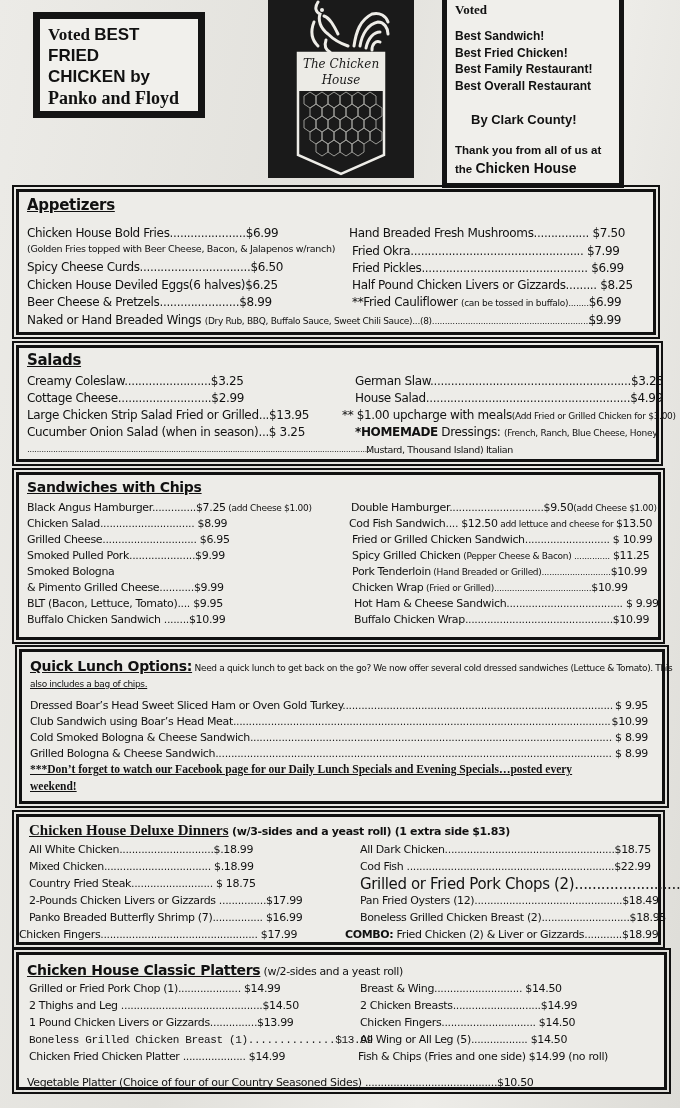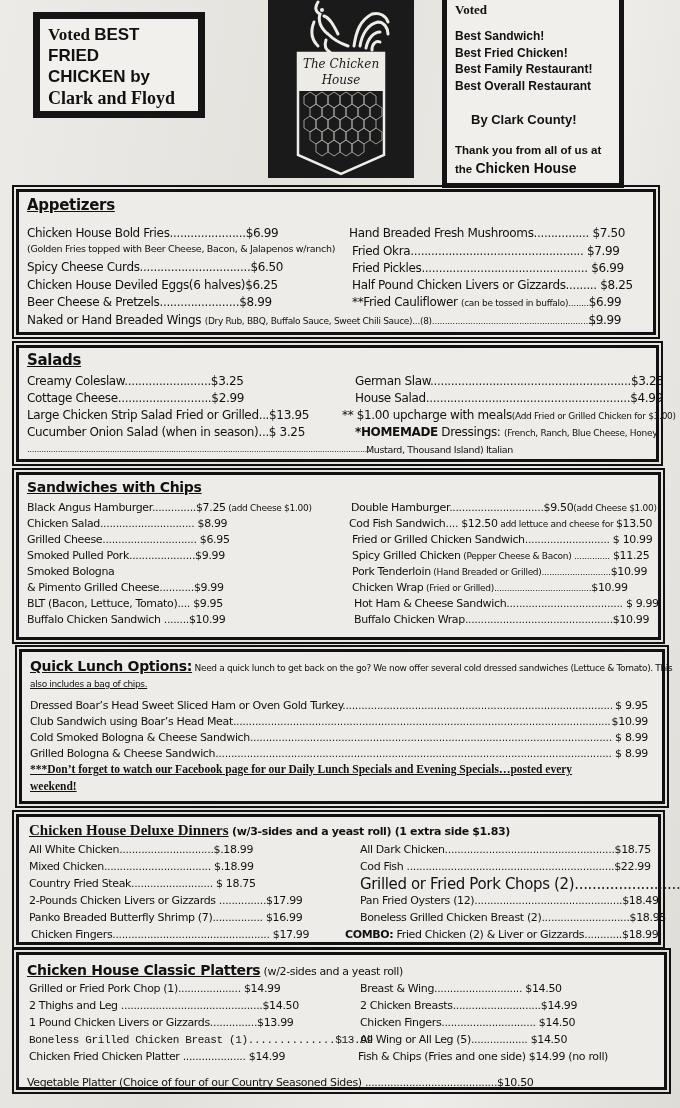--- a/index.html
+++ b/index.html
@@ -71,21 +71,21 @@
 </style>
 </head>
 <body>
 
 <div class="page">
 
   <div class="voted-best">
     <div class="l1"><span>Voted </span><span class="sans">BEST</span></div>
     <div class="l2">FRIED</div>
     <div class="l2">CHICKEN by</div>
-    <div class="l4">Clark and Floyd</div>
+    <div class="l4">Panko and Floyd</div>
   </div>
 
   <div class="logo">
     <svg width="146" height="178" viewBox="0 0 146 178">
 
       <g fill="none" stroke="#eeede8" stroke-width="3" stroke-linecap="round">
         <path d="M50 2 C46 8 48 12 52 14 C50 20 52 28 60 34 C66 40 74 44 80 46"></path>
         <path d="M56 16 C62 18 66 26 70 34"></path>
         <path d="M86 46 C88 32 92 20 104 14 C112 12 118 16 120 22"></path>
         <path d="M92 46 C94 34 100 24 110 22 C116 22 120 28 120 34"></path>
@@ -196,21 +196,21 @@
   <div class="section" style="left:16px; top:814px; width:645px; height:131px;">
     <div class="row" style="left:10px; top:5px;">
       <span style="font-family:'Liberation Serif', serif; font-weight:bold; font-size:15px; text-decoration:underline; letter-spacing:0;">Chicken House Deluxe Dinners</span><span style="font-size:11px; font-weight:bold;"> (w/3-sides and a yeast roll) (1 extra side $1.83)</span>
     </div>
 
     <div class="row" style="left:10px; top:25px; font-size:11px;"><span>All White Chicken</span><span class="lead">..............................</span><span>$.18.99</span></div>
     <div class="row" style="left:10px; top:42px; font-size:11px;"><span>Mixed Chicken</span><span class="lead">..................................</span><span> $.18.99</span></div>
     <div class="row" style="left:10px; top:59px; font-size:11px;"><span>Country Fried Steak</span><span class="lead">..........................</span><span> $ 18.75</span></div>
     <div class="row" style="left:10px; top:76px; font-size:11px;"><span>2-Pounds Chicken Livers or Gizzards</span><span class="lead"> ...............</span><span>$17.99</span></div>
     <div class="row" style="left:10px; top:93px; font-size:11px;"><span>Panko Breaded Butterfly Shrimp (7)</span><span class="lead">................</span><span> $16.99</span></div>
-    <div class="row" style="left:12px; top:110px; font-size:11px;"><span>Chicken Fingers</span><span class="lead">..................................................</span><span> $17.99</span></div>
+    <div class="row" style="left:0; top:110px; font-size:11px;"><span>Chicken Fingers</span><span class="lead">..................................................</span><span> $17.99</span></div>
 
     <div class="row" style="left:341px; top:25px; font-size:11px;"><span>All Dark Chicken</span><span class="lead">......................................................</span><span>$18.75</span></div>
     <div class="row" style="left:341px; top:42px; font-size:11px;"><span>Cod Fish </span><span class="lead">..................................................................</span><span>$22.99</span></div>
     <div class="row" style="left:341px; top:59px; font-size:15px;"><span>Grilled or Fried Pork Chops (2)</span><span class="lead">..................................</span><span>$19.99</span></div>
     <div class="row" style="left:341px; top:76px; font-size:11px;"><span>Pan Fried Oysters (12)</span><span class="lead">...............................................</span><span>$18.49</span></div>
     <div class="row" style="left:341px; top:93px; font-size:11px;"><span>Boneless Grilled Chicken Breast (2)</span><span class="lead">............................</span><span>$18.95</span></div>
     <div class="row" style="left:326px; top:110px; font-size:11px;"><span class="bold">COMBO:</span><span> Fried Chicken (2) &amp; Liver or Gizzards</span><span class="lead">............</span><span>$18.99</span></div>
   </div>
 
   <div class="section" style="left:16px; top:952px; width:651px; height:138px;">

